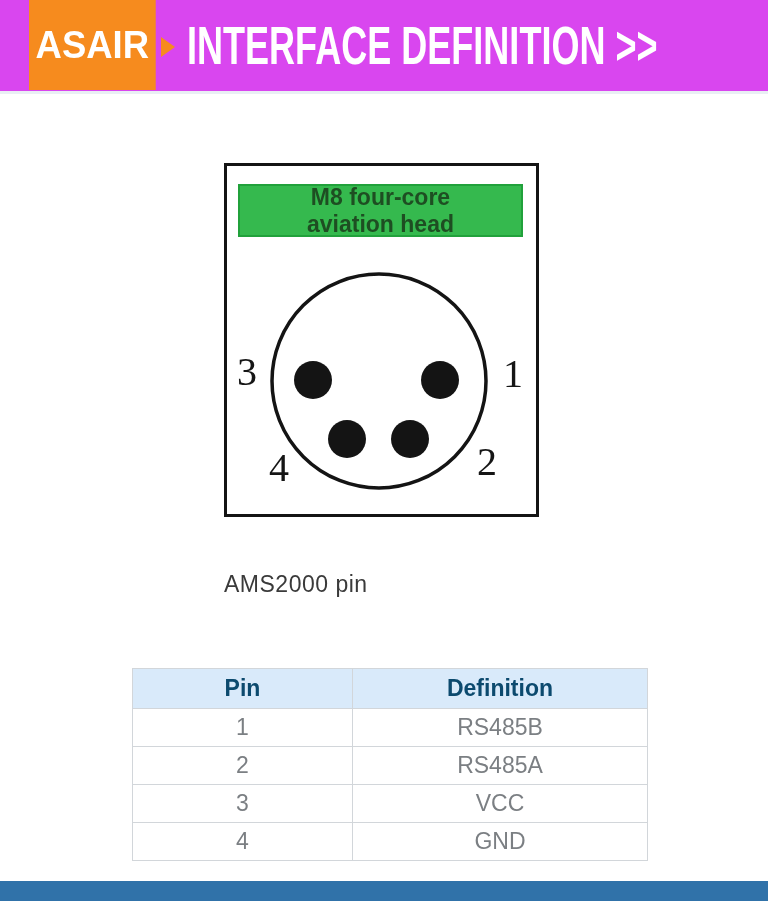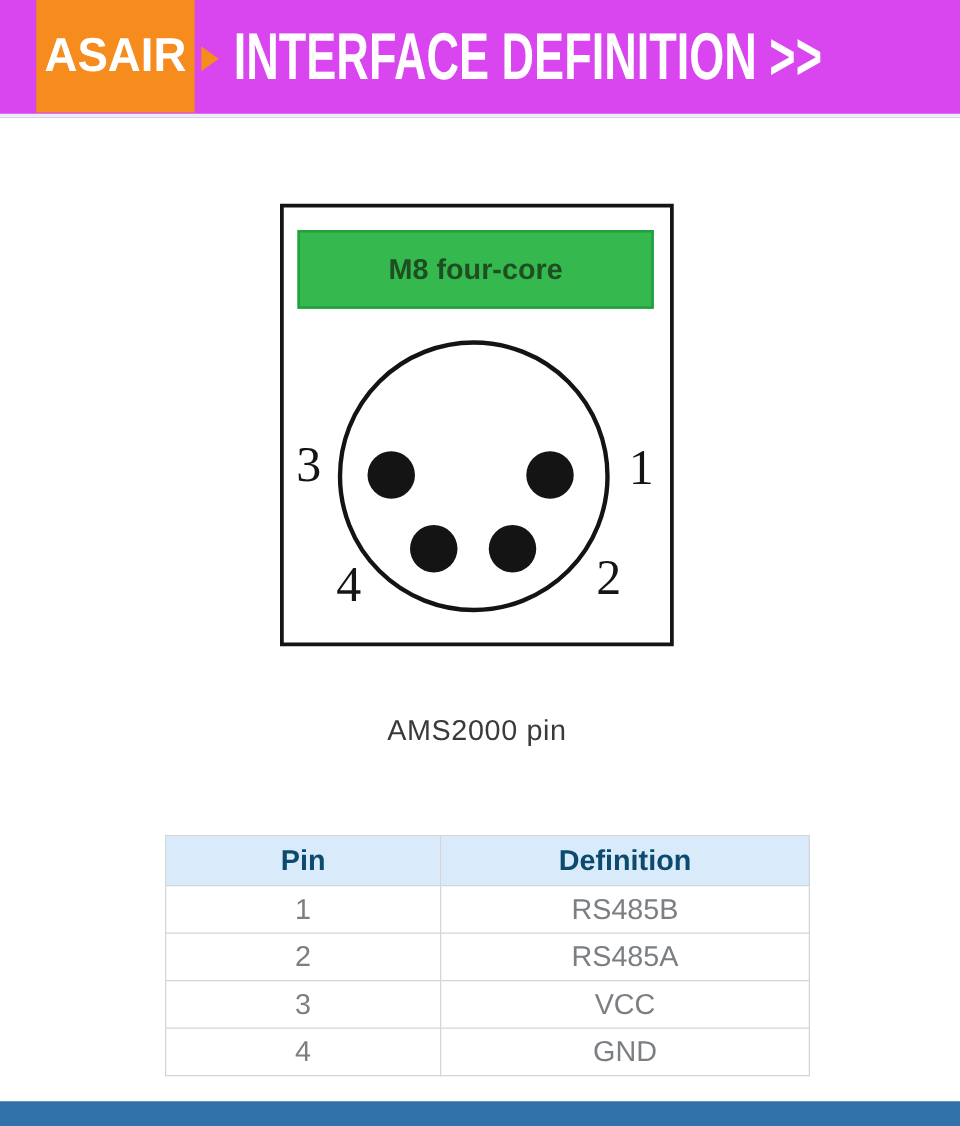--- a/index.html
+++ b/index.html
@@ -29,36 +29,36 @@
     display:flex;align-items:center;
     color:#ffffff;font-size:53px;font-weight:700;white-space:nowrap;
     transform:scaleX(.68);transform-origin:left center;letter-spacing:0;
   }
   
   .connector{
     position:absolute;left:224px;top:163px;width:315px;height:354px;
     border:3px solid #141414;box-sizing:border-box;background:#ffffff;
   }
   .banner{
-    position:absolute;left:11px;top:18px;width:285px;height:63px;
+    position:absolute;left:11px;top:18px;width:285px;height:53px;
     box-sizing:border-box;background:#35b94e;border:2px solid #21a13b;
     display:flex;flex-direction:column;align-items:center;justify-content:center;
     color:#1e4e22;font-size:23px;font-weight:600;line-height:27px;text-align:center;
   }
   .face{position:absolute;left:0;top:0;}
   .pinnum{
     position:absolute;transform:translate(-50%,-50%);
     font-family:"Liberation Serif",serif;font-size:40px;color:#151515;line-height:1;
   }
   .p3{left:20px;top:206px;}
   .p1{left:286px;top:208px;}
   .p4{left:52px;top:302px;}
   .p2{left:260px;top:296px;}
   .caption{
-    position:absolute;left:224px;top:571px;width:315px;text-align:center;
+    position:absolute;left:224px;top:571px;width:315px;
     font-size:23px;color:#3a3a3a;letter-spacing:0.5px;
   }
   
   .pin-table{
     position:absolute;left:132px;top:668px;width:515px;
     border-collapse:collapse;table-layout:fixed;
   }
   .pin-table th,.pin-table td{
     border:1px solid #d2d6da;text-align:center;vertical-align:middle;padding:0;
   }
@@ -78,20 +78,21 @@
 
 <div class="topbar">
   <div class="logo">ASAIR</div>
   <div class="logo-arrow"></div>
   <h1 class="title">INTERFACE DEFINITION &gt;&gt;</h1>
 </div>
 
 <div class="connector">
   <div class="banner">
     <span>M8 four-core</span>
+    <span>aviation head</span>
   </div>
   <svg class="face" width="309" height="348" viewBox="0 0 309 348">
     <circle cx="152" cy="215" r="107" fill="none" stroke="#141414" stroke-width="3.5"></circle>
     <circle cx="86" cy="214" r="19" fill="#141414"></circle>
     <circle cx="213" cy="214" r="19" fill="#141414"></circle>
     <circle cx="120" cy="273" r="19" fill="#141414"></circle>
     <circle cx="183" cy="273" r="19" fill="#141414"></circle>
   </svg>
   <span class="pinnum p3">3</span>
   <span class="pinnum p1">1</span>

